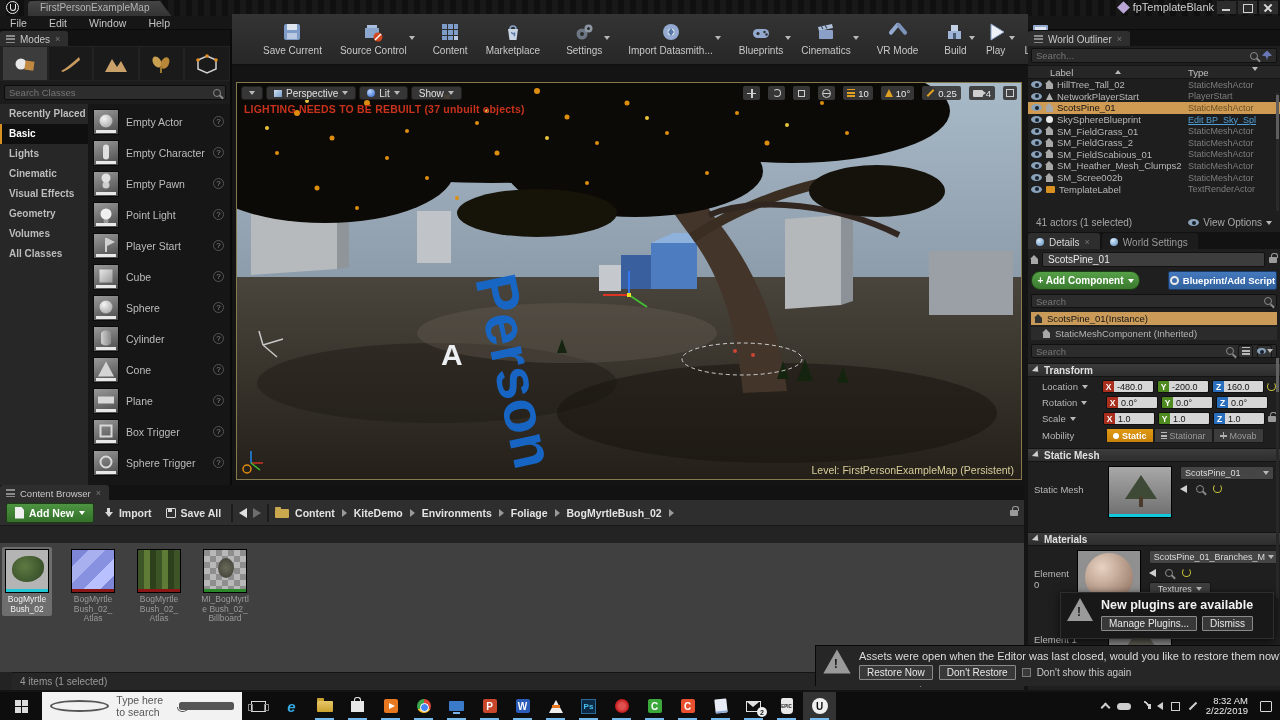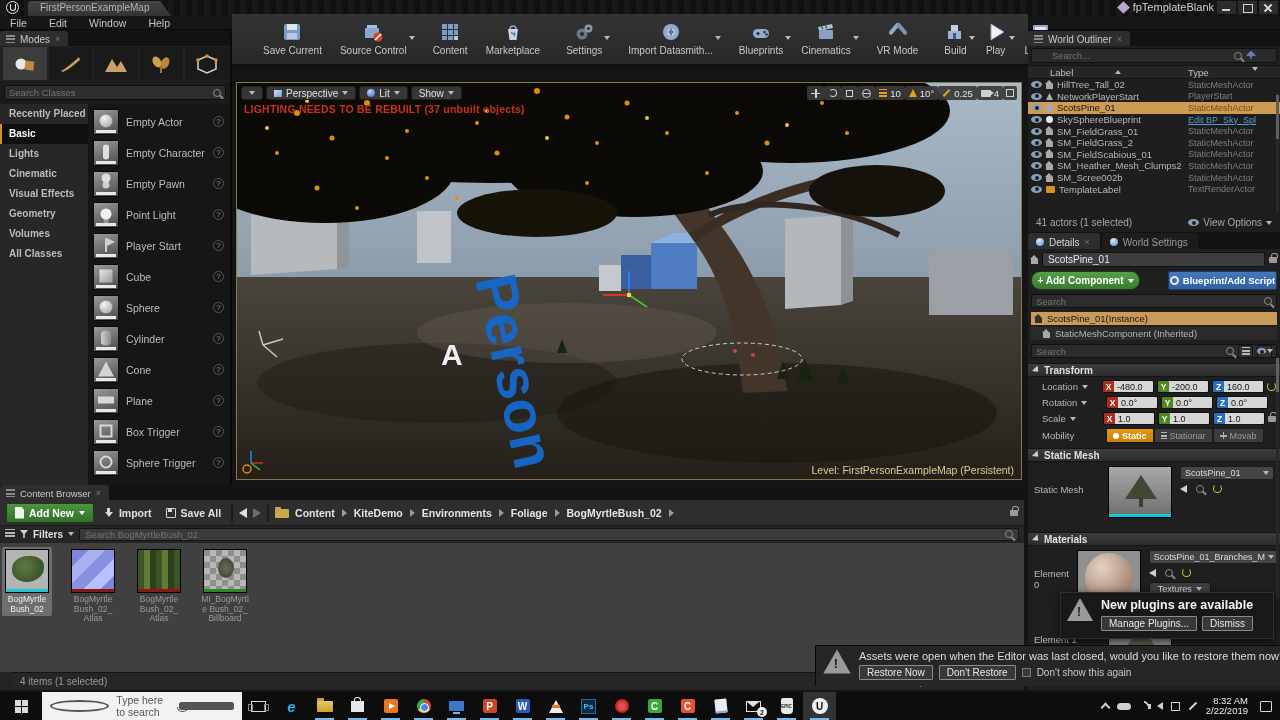--- a/index.html
+++ b/index.html
@@ -76,42 +76,42 @@
   .tb-lbl { font-size:10px; color:#c8c8c8; white-space:nowrap; }
   .tb-caret { position:absolute; right:1px; top:22px; }
   .tb-sep { width:2px; background:#181818; margin:3px 4px; }
   
   #viewport { left:236px; top:82px; width:786px; height:398px; border:1px solid #857a4d; background:#222; }
   #vp-scene { position:absolute; inset:0; }
   .vp-btn { background:rgba(58,58,58,.93); border:1px solid #1e1e1e; border-radius:3px; height:14px; font-size:10px; color:#e0e0e0; padding:0 7px; display:flex; align-items:center; gap:4px; }
   #vp-tools { left:4px; top:3px; display:flex; gap:3px; }
   .lit-dot { width:8px; height:8px; border-radius:50%; background:radial-gradient(circle at 35% 30%,#bcd6ff,#2a62c8); }
   .persp-ico { width:8px; height:7px; background:linear-gradient(135deg,#cfe0f4,#7a9cc8); }
-  #vp-snaps { right:4px; top:3px; display:flex; gap:0; align-items:center; }
+  #vp-snaps { right:4px; top:3px; display:flex; gap:8px; align-items:center; }
   .vp-ico { width:17px; height:14px; background:rgba(58,58,58,.93); border-radius:2px; display:flex; align-items:center; justify-content:center; }
   .vp-num { height:14px; background:rgba(58,58,58,.93); border-radius:2px; display:flex; align-items:center; gap:3px; padding:0 4px; font-size:9.5px; color:#e8e8e8; }
   .ig-move { width:9px; height:9px; position:relative; }
   .ig-move::before { content:""; position:absolute; left:4px; top:0; width:1.5px; height:9px; background:#cfcfcf; }
   .ig-move::after { content:""; position:absolute; top:4px; left:0; width:9px; height:1.5px; background:#cfcfcf; }
   .ig-rot { width:8px; height:8px; border:1.5px solid #cfcfcf; border-radius:50%; border-left-color:transparent; }
   .ig-scale { width:7px; height:7px; border:1.5px solid #cfcfcf; }
   .ig-globe { width:9px; height:9px; border:1px solid #cfcfcf; border-radius:50%; position:relative; }
   .ig-globe::after { content:""; position:absolute; left:0; top:3.5px; width:7px; height:1px; background:#cfcfcf; }
   .ig-grid { width:8px; height:8px; background:repeating-linear-gradient(#e0a020 0 1.5px,transparent 1.5px 3.2px); }
   .ig-tri { width:0; height:0; border-left:4.5px solid transparent; border-right:4.5px solid transparent; border-bottom:8px solid #e0a020; }
   .ig-diag { width:9px; height:2px; background:#e0a020; transform:rotate(-45deg); }
   .ig-cam { width:10px; height:7px; background:#cfcfcf; border-radius:1px; position:relative; }
   .ig-cam::after { content:""; position:absolute; right:-3px; top:1px; border-top:2.5px solid transparent; border-bottom:2.5px solid transparent; border-left:3px solid #cfcfcf; }
   #vp-max { width:14px; height:14px; background:rgba(58,58,58,.93); border-radius:2px; position:relative; }
   #vp-max::after { content:""; position:absolute; inset:3px; border:1.5px solid #cfcfcf; }
   #vp-warn { left:7px; top:20px; font-size:10.5px; font-weight:bold; color:#c8321c; letter-spacing:.2px; }
   #vp-level { right:7px; bottom:3px; font-size:10.5px; color:#d6cd9a; }
   
   #outliner { left:1028px; top:30px; width:252px; height:202px; background:#1e1e1e; }
-  #ol-search { margin:2px 3px; height:15px; background:#2a2a2a; border:1px solid #101010; border-radius:2px; display:flex; align-items:center; gap:4px; padding:0 20px; }
+  #ol-search { margin:2px 3px; height:15px; background:#2a2a2a; border:1px solid #101010; border-radius:2px; display:flex; align-items:center; gap:4px; padding:0 4px; }
   #ol-search input { flex:1; background:none; border:none; outline:none; color:#8a8a8a; font-size:9.5px; font-family:inherit; }
   #ol-pin { width:10px; height:10px; background:#6a78b8; clip-path:polygon(50% 0,100% 50%,60% 60%,50% 100%,40% 60%,0 50%); }
   #ol-head { height:14px; background:#262626; border-top:1px solid #141414; border-bottom:1px solid #141414; display:flex; align-items:center; font-size:9.5px; color:#c0c0c0; padding-left:22px; }
   #ol-head .sort { margin-left:42px; width:0; height:0; border-left:3.5px solid transparent; border-right:3.5px solid transparent; border-bottom:4px solid #b8b8b8; }
   #ol-head .tcol { margin-left:auto; width:92px; display:flex; gap:43px; }
   .ol-row { height:11.6px; display:flex; align-items:center; gap:4px; padding-left:3px; font-size:9.5px; }
   .ol-row .lbl { flex:1; color:#b8b8b8; white-space:nowrap; overflow:hidden; }
   .ol-row .typ { width:92px; color:#7e7e7e; font-size:9px; white-space:nowrap; }
   .ol-row.sel { background:#cf9a52; }
   .ol-row.sel .lbl { color:#141414; }
@@ -1056,30 +1056,20 @@
         <span class="crumb-sep"></span>
       <span>Environments</span>
         <span class="crumb-sep"></span>
       <span>Foliage</span>
         <span class="crumb-sep"></span>
       <span>BogMyrtleBush_02</span>
         <span class="crumb-sep"></span>
     </div>
     <span class="lock" style="margin-left:auto"></span>
   </div>
-  <div id="cb-filter">
-    <span class="lines-ico" style="width:10px;height:10px"></span>
-    <span class="funnel"></span>
-    <span class="flbl">Filters</span>
-    <span class="caret"></span>
-    <div id="cb-searchbox">
-      <input placeholder="Search BogMyrtleBush_02" style="">
-      <span class="mag"></span>
-    </div>
-  </div>
   <div id="cb-grid">
     <div class="tile sel">
       <span class="th th1">
           <span class="strip" style="background:#20c8d8"></span>
         </span>
       <span class="nm">BogMyrtle Bush_02</span>
     </div>
     <div class="tile">
       <span class="th th2">
           <span class="strip" style="background:#8a1616"></span>

